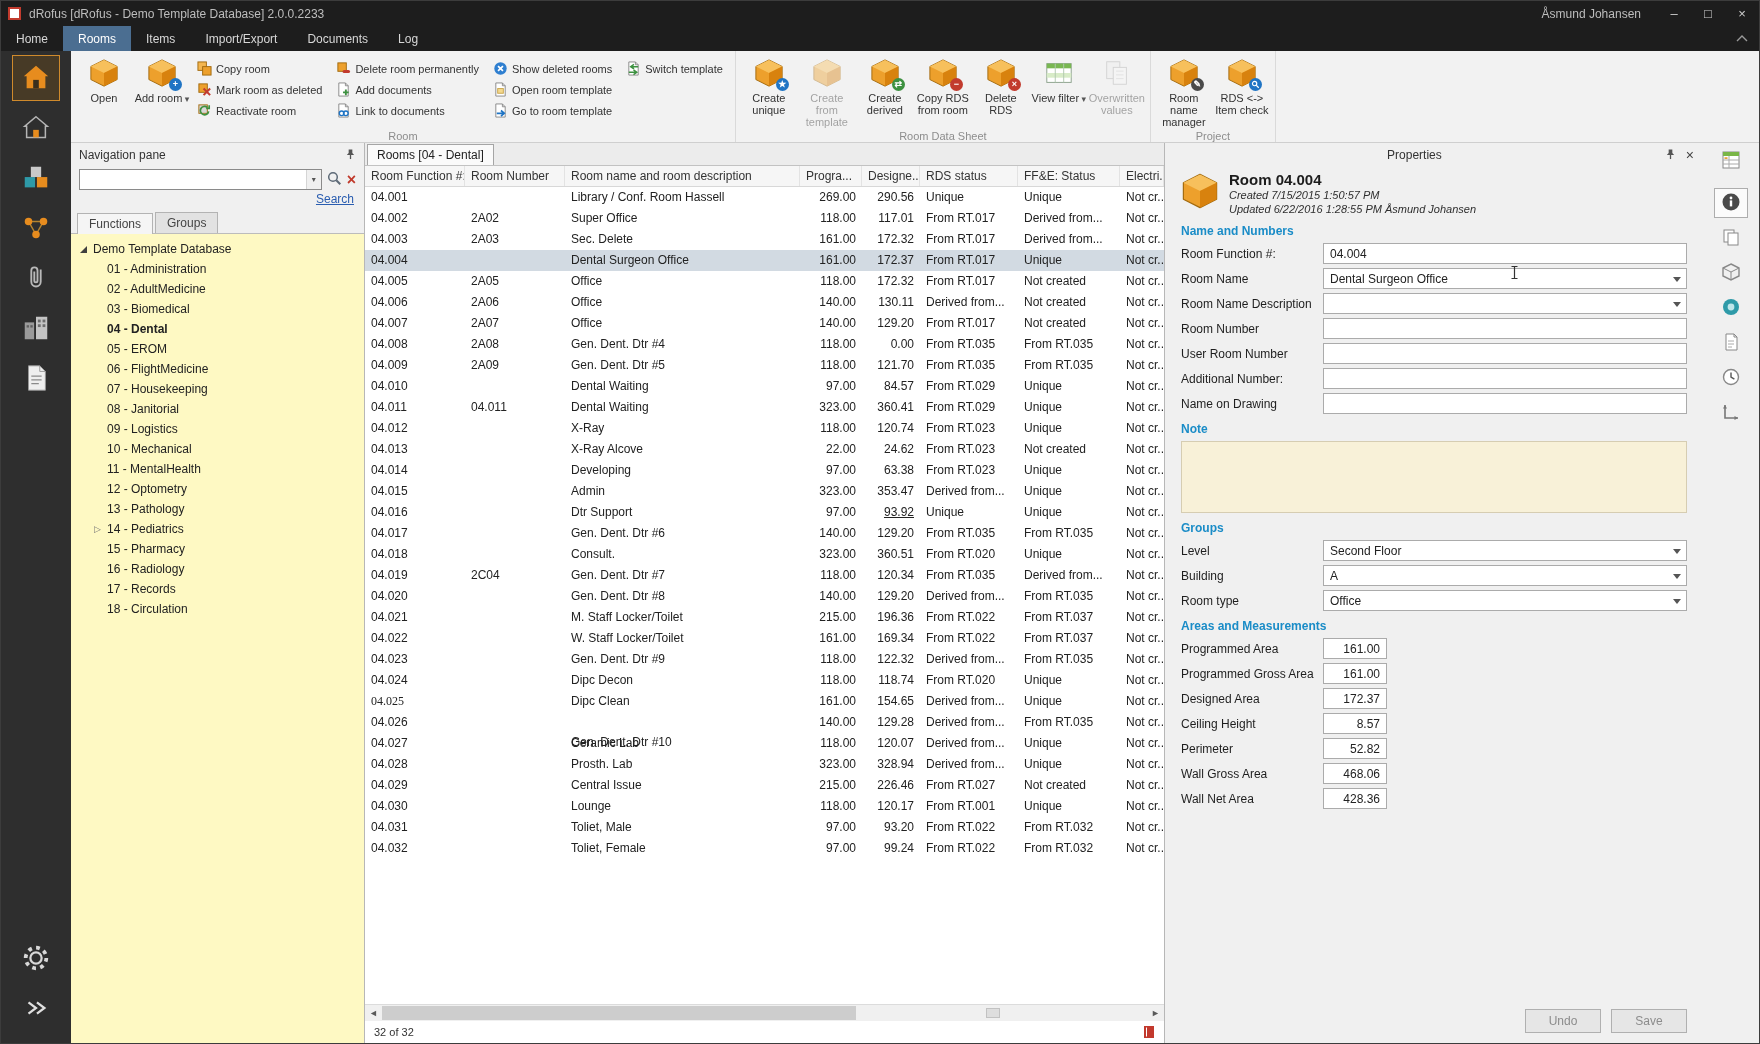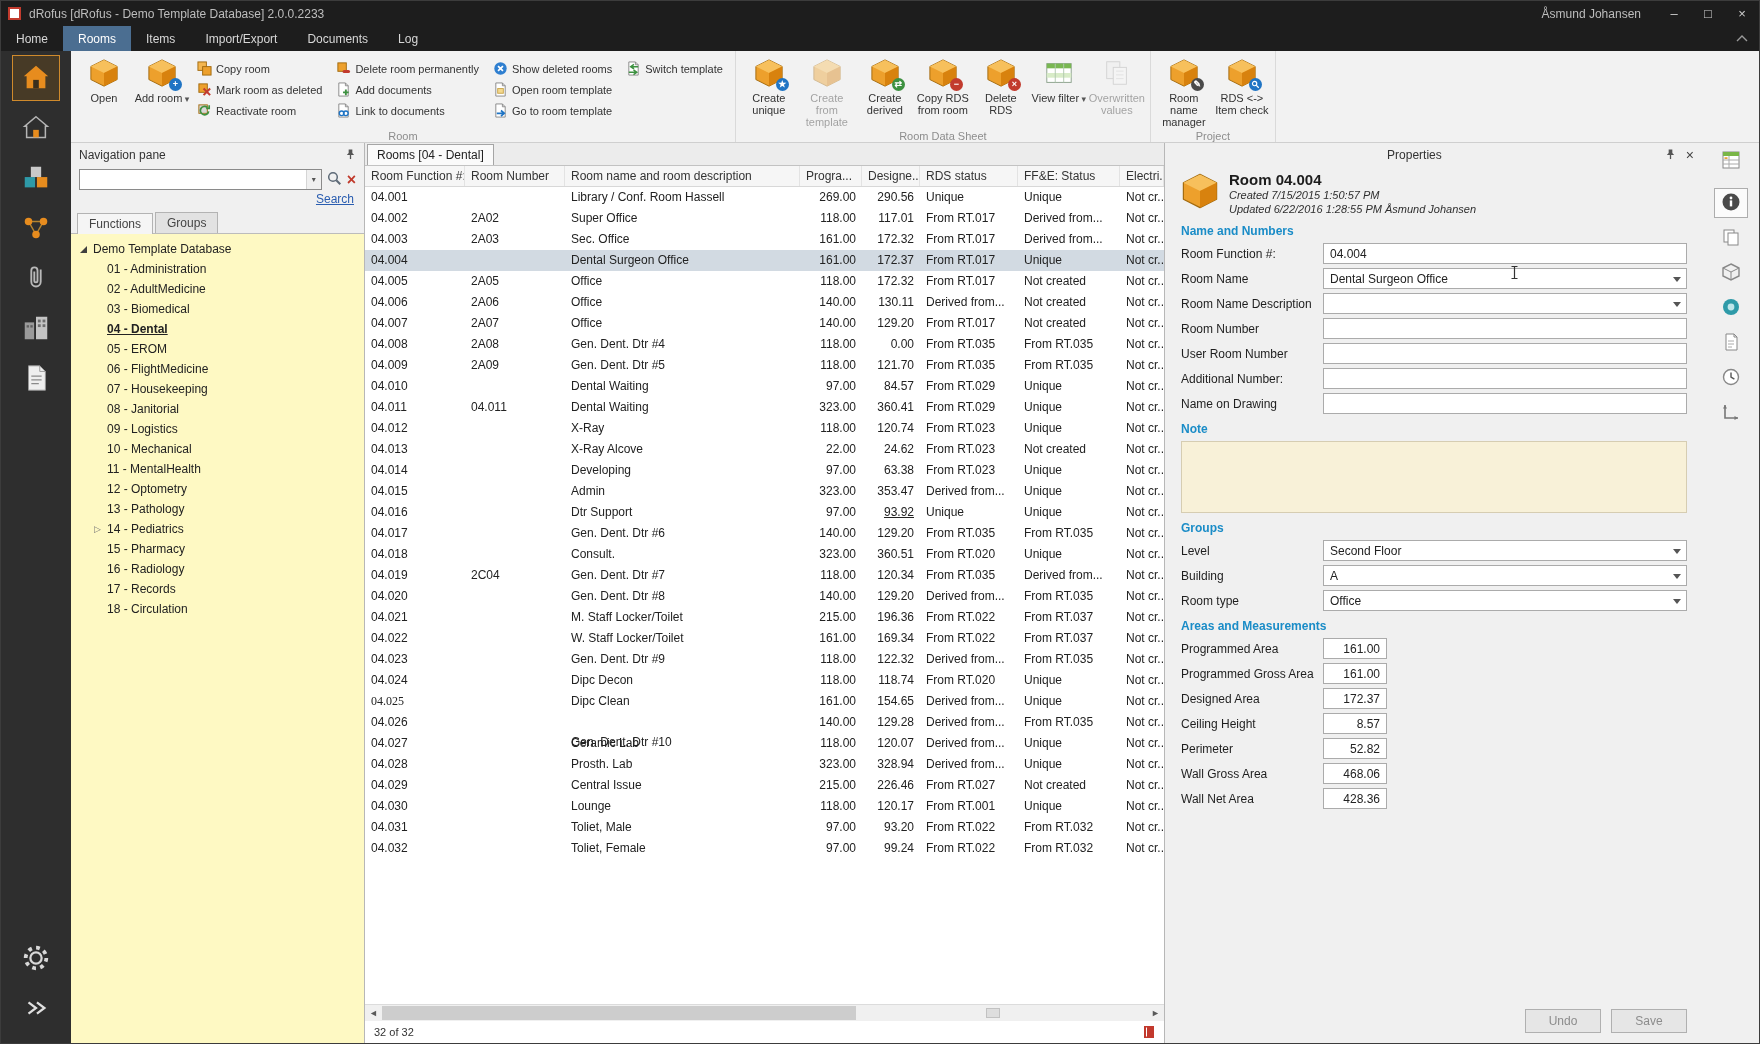--- a/index.html
+++ b/index.html
@@ -62,21 +62,21 @@
   .search-link-row{text-align:right;padding:2px 10px 3px;}
   .search-link{color:#2a5db0;text-decoration:underline;}
   .nav-tabs{display:flex;padding:3px 0 0 6px;border-bottom:1px solid #bcbcbc;flex:0 0 auto;}
   .nav-tab{padding:3px 11px 2px;font-size:12px;border:1px solid #b3b3b3;border-bottom:none;background:#e2e2e2;margin-right:2px;color:#444;}
   .nav-tab.active{background:#f5f5f5;position:relative;top:1px;padding-bottom:3px;}
   .tree{flex:1;background:#fef9c3;padding:5px 2px;overflow:hidden;}
   .tree-root{display:flex;align-items:center;height:20px;padding-left:7px;}
   .tri-exp{width:0;height:0;border-left:7px solid transparent;border-bottom:7px solid #3f3f3f;margin-right:6px;}
   .tree-item{display:flex;align-items:center;height:20px;padding-left:21px;}
   .tri-slot{width:13px;flex:0 0 auto;color:#777;font-size:9px;line-height:20px;}
-  .tree-item.selected .tree-label{font-weight:bold;text-decoration:underline;}
+  .tree-item.selected .tree-label{font-weight:bold;}
 
   
   .main{flex:1;min-width:0;display:flex;flex-direction:column;background:#fff;border-right:1px solid #b7b7b7;}
   .main-tabstrip{height:23px;background:#ececec;display:flex;align-items:flex-end;padding-left:2px;flex:0 0 auto;border-bottom:1px solid #c2c2c2;}
   .main-tab{height:21px;background:#fafafa;border:1px solid #a5a5a5;border-bottom:none;display:flex;align-items:center;padding:0 9px;}
   .grid-header{display:flex;height:21px;background:#f6f6f6;border-bottom:1px solid #d8d8d8;flex:0 0 auto;overflow:hidden;}
   .gh{line-height:20px;padding:0 6px;font-size:12px;color:#333;border-right:1px solid #e3e3e3;overflow:hidden;white-space:nowrap;flex:0 0 auto;}
   .grid-body{flex:1;overflow:hidden;}
   .grow{display:flex;height:21px;}
   .grow.selected{background:#d2dae2;}
@@ -636,21 +636,21 @@
                 <div class="gc" style="width: 235px;">Super Office</div>
                 <div class="gc num" style="width: 62px;">118.00</div>
                 <div class="gc num" style="width: 58px;">117.01</div>
                 <div class="gc" style="width: 98px;">From RT.017</div>
                 <div class="gc" style="width: 102px;">Derived from...</div>
                 <div class="gc" style="width: 44px;">Not cr...</div>
               </div>
               <div class="grow">
                 <div class="gc" style="width: 100px;">04.003</div>
                 <div class="gc" style="width: 100px;">2A03</div>
-                <div class="gc" style="width: 235px;">Sec. Office</div>
+                <div class="gc" style="width: 235px;">Sec. Delete</div>
                 <div class="gc num" style="width: 62px;">161.00</div>
                 <div class="gc num" style="width: 58px;">172.32</div>
                 <div class="gc" style="width: 98px;">From RT.017</div>
                 <div class="gc" style="width: 102px;">Derived from...</div>
                 <div class="gc" style="width: 44px;">Not cr...</div>
               </div>
               <div class="grow selected">
                 <div class="gc" style="width: 100px;">04.004</div>
                 <div class="gc" style="width: 100px;"></div>
                 <div class="gc" style="width: 235px;">Dental Surgeon Office</div>

